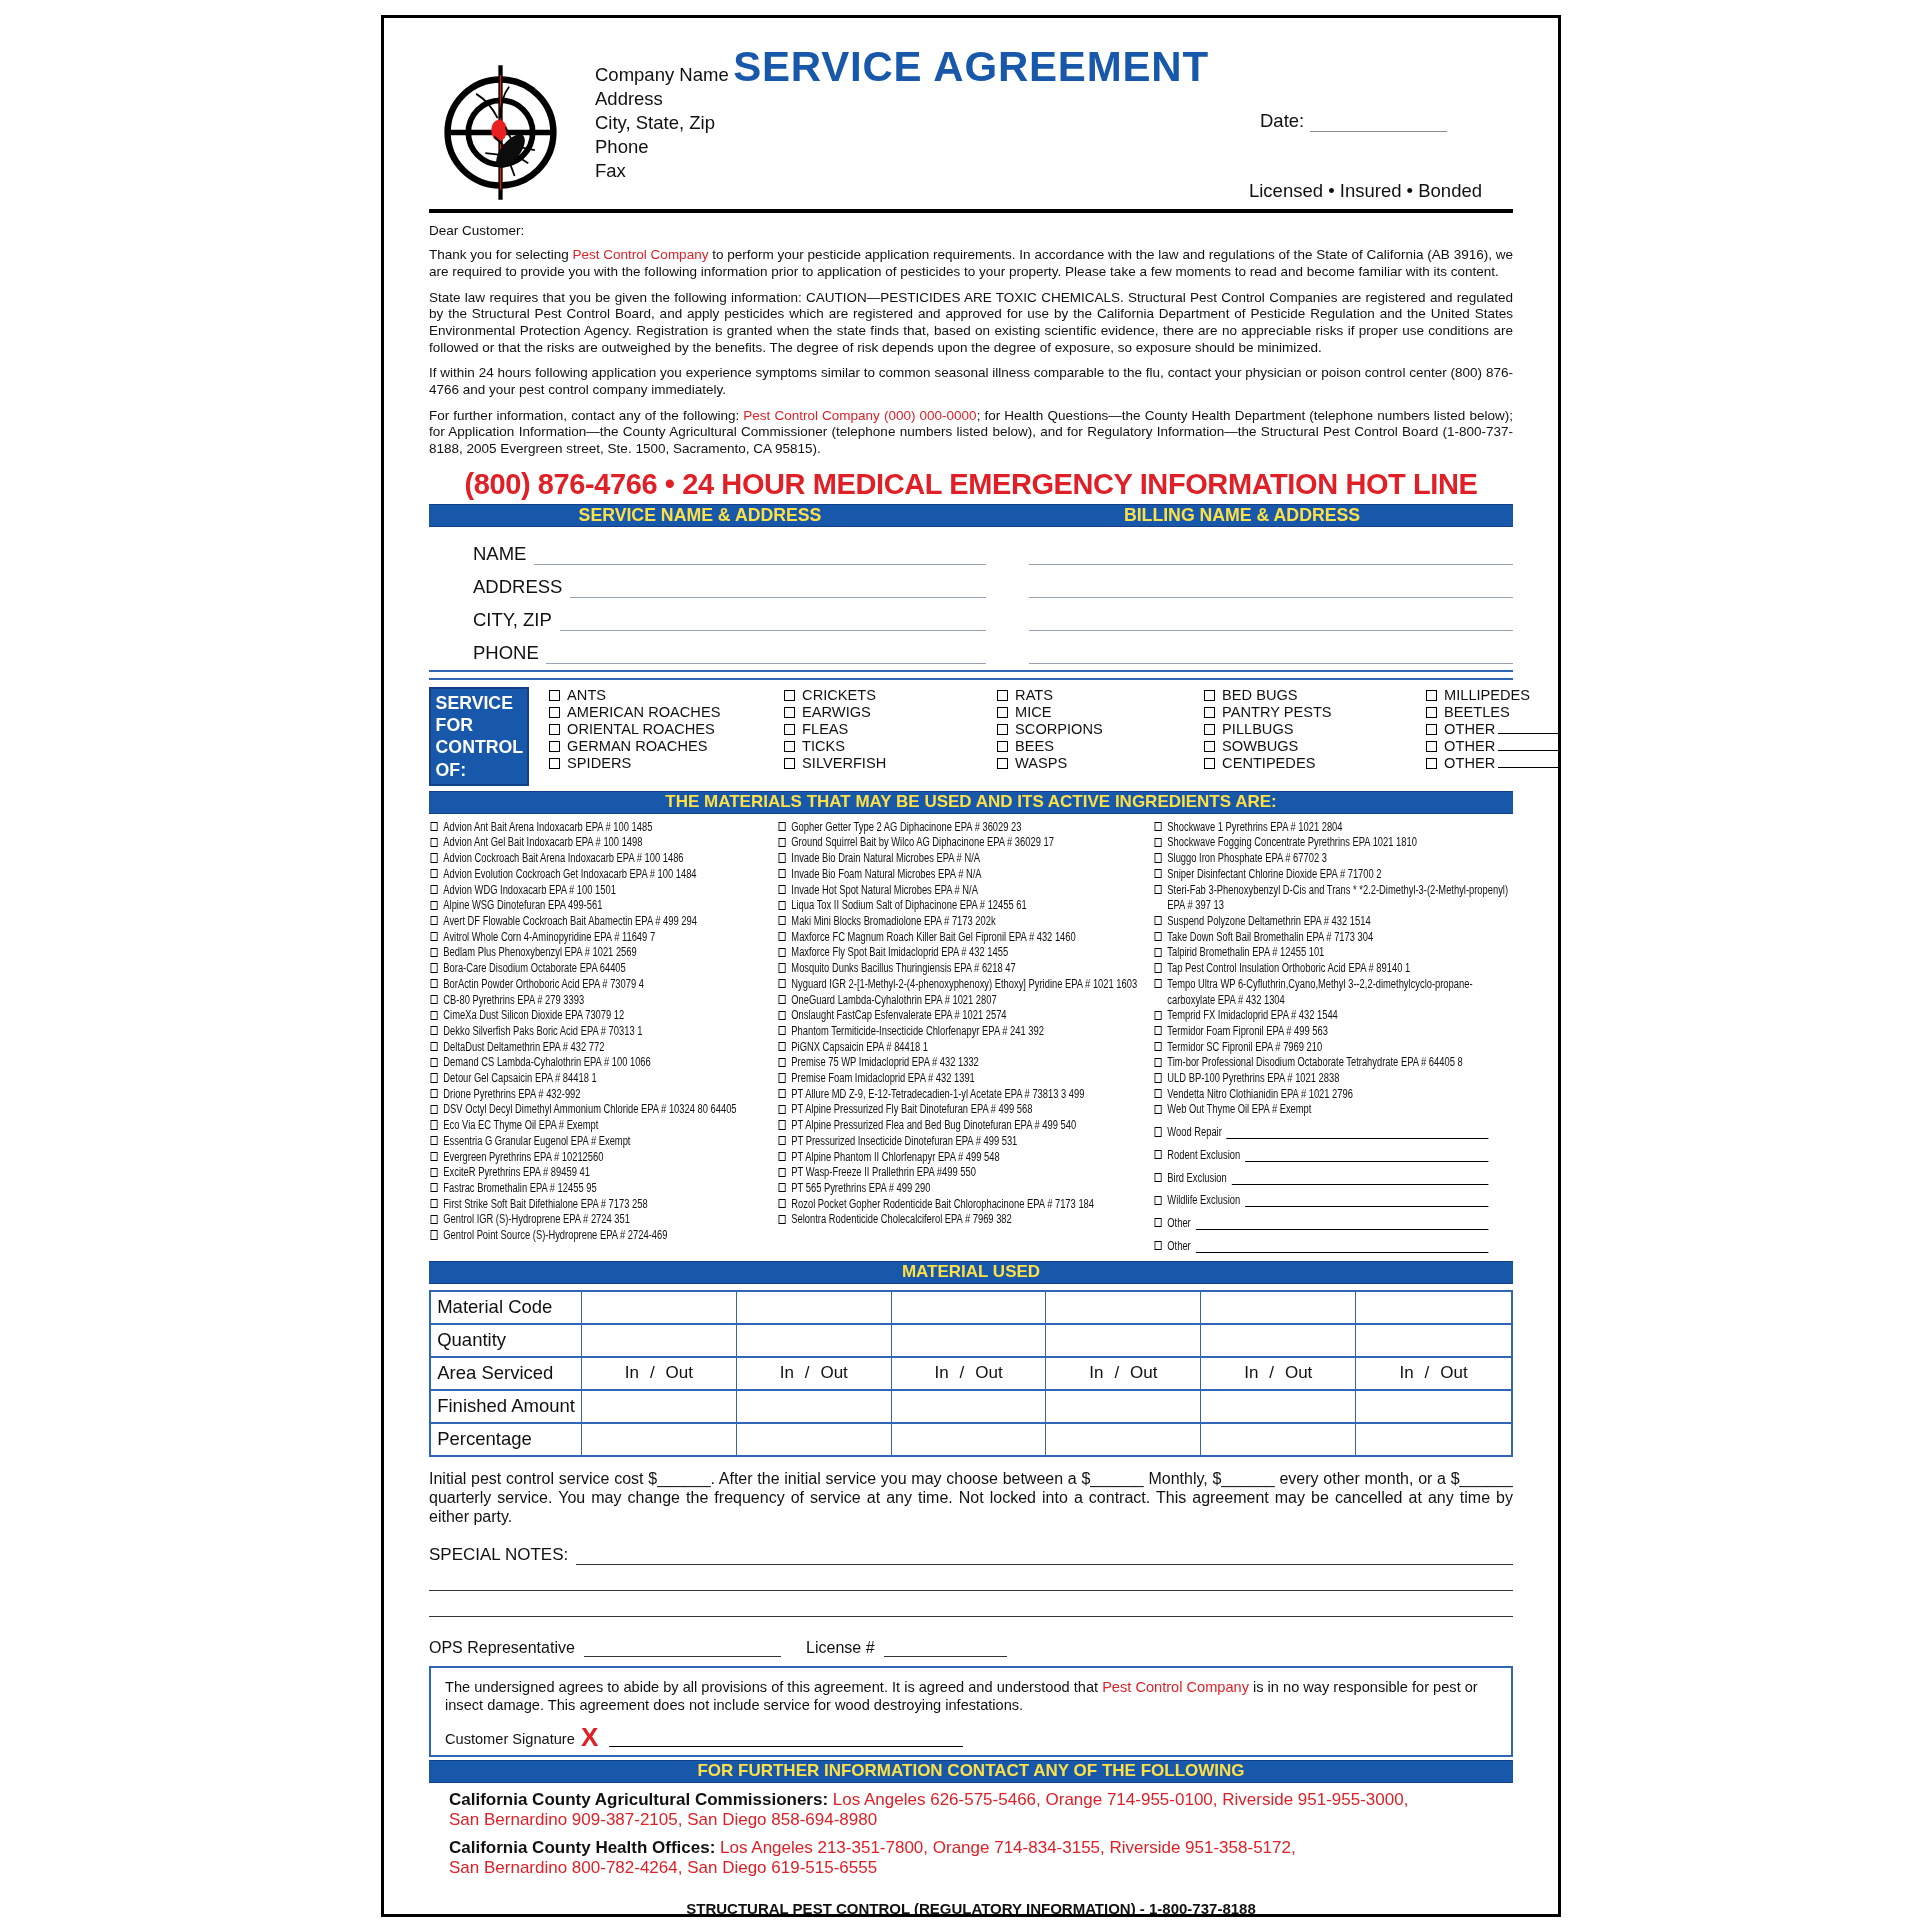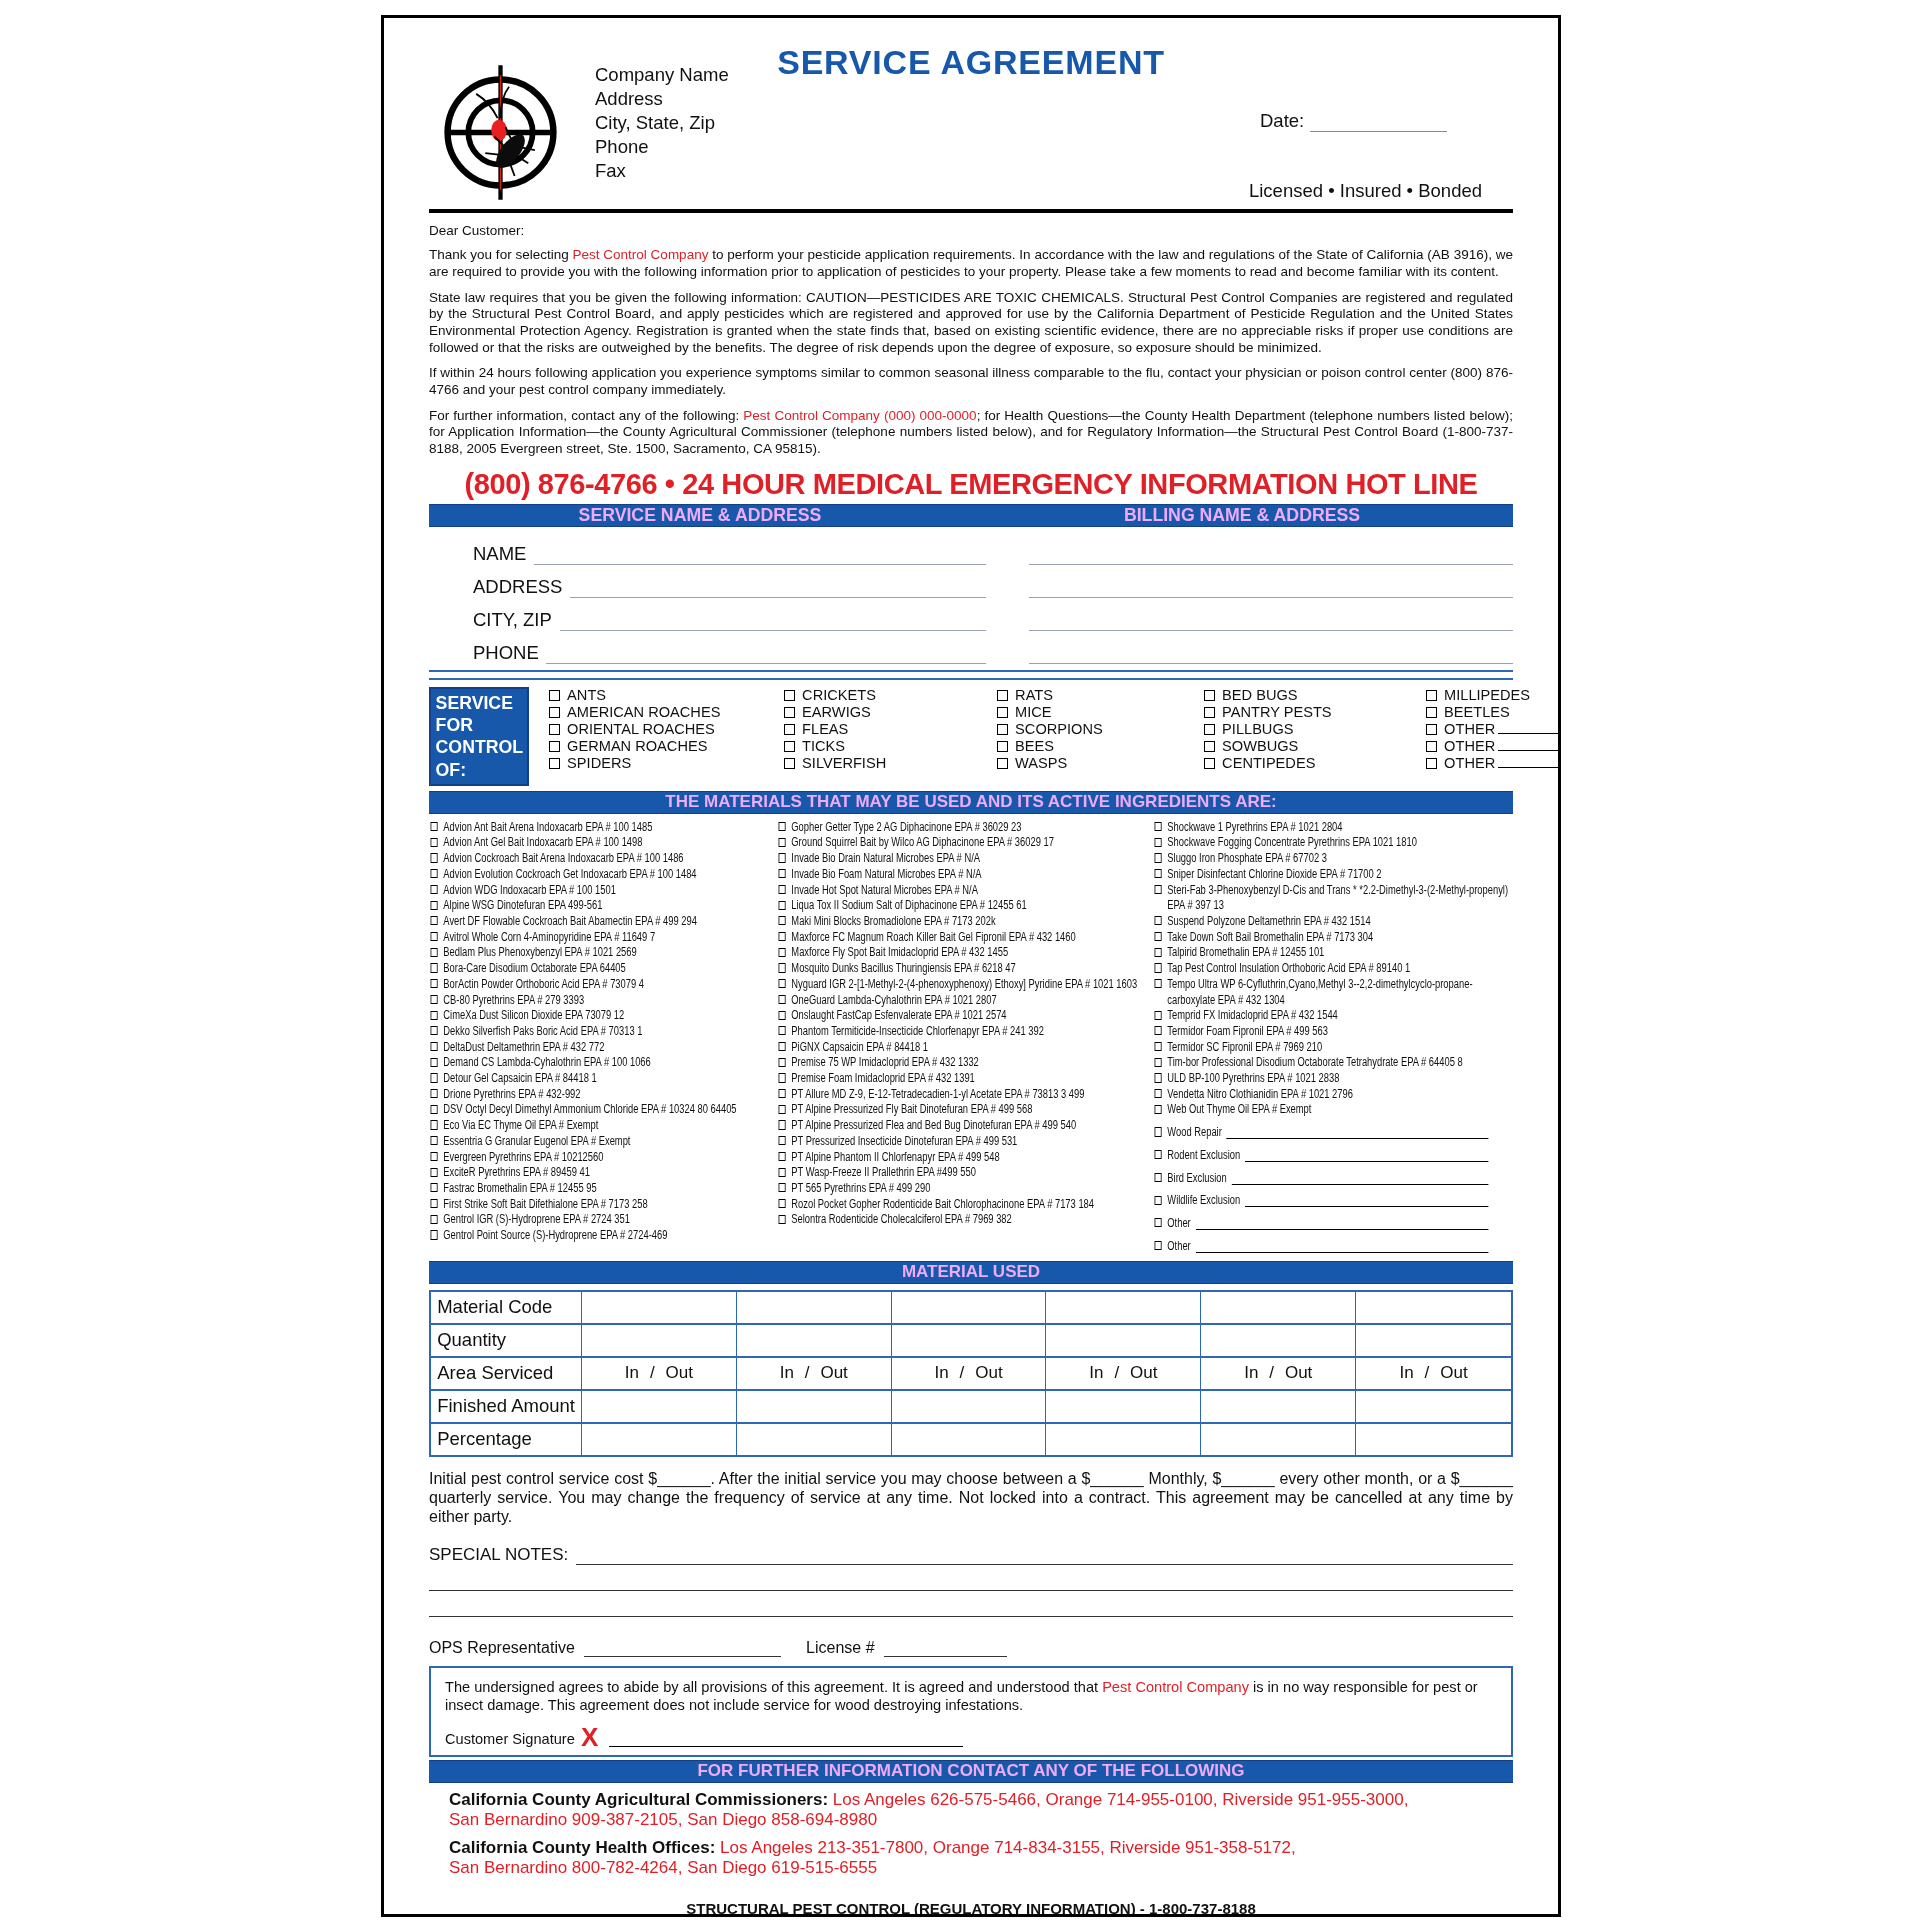--- a/index.html
+++ b/index.html
@@ -8,37 +8,37 @@
     --red:#e01f26;
     --ink:#111;
   }
   html,body{margin:0;padding:0;background:#fff;}
   body{width:1926px;height:1926px;position:relative;font-family:"Liberation Sans",sans-serif;color:var(--ink);}
   .form{position:absolute;left:381px;top:15.4px;width:1180px;height:1902px;border:3.1px solid #000;box-sizing:border-box;background:#fff;overflow:hidden;}
   .inner{padding:0 45px;}
 
   
   .header{position:relative;height:191px;}
-  .title{padding-top:25px;text-align:center;font-size:34px;font-weight:700;color:var(--blue);letter-spacing:0.8px;}
+  .title{padding-top:25px;text-align:center;font-size:42px;font-weight:700;color:var(--blue);letter-spacing:0.8px;}
   .logo{position:absolute;left:0px;top:43px;width:143px;height:143px;}
   .company{position:absolute;left:166px;top:45px;font-size:18.5px;line-height:24px;}
   .date-row{position:absolute;left:831px;top:92px;font-size:18.5px;display:flex;align-items:flex-end;}
   .dline{display:inline-block;width:137px;border-bottom:1.5px solid #8a8a8a;height:17px;margin-left:6.2px;}
   .licensed{position:absolute;right:31px;top:162px;font-size:18.5px;}
   .hrule{height:3.9px;background:#000;}
 
   
   .dear{font-size:13.5px;margin:10px 0 0;}
   .para{font-size:13.5px;line-height:16.6px;text-align:justify;margin:9.2px 0 0;}
   .red{color:var(--red);}
 
   .hotline{margin-top:10px;text-align:center;color:var(--red);font-weight:700;font-size:29px;letter-spacing:-0.4px;white-space:nowrap;}
 
   
-  .bar{background:var(--blue);color:#f0abfc;font-weight:700;height:23px;display:flex;align-items:center;border-top:0.8px solid #123f86;border-bottom:1.5px solid #123f86;box-sizing:border-box;}
+  .bar{background:var(--blue);color:#fde047;font-weight:700;height:23px;display:flex;align-items:center;border-top:0.8px solid #123f86;border-bottom:1.5px solid #123f86;box-sizing:border-box;}
   .addr-bar{margin-top:3.9px;font-size:17.7px;}
   .addr-bar div{flex:1;text-align:center;}
   .center-bar{justify-content:center;font-size:17px;}
 
   
   .fields{margin-top:4.6px;}
   .frow{display:flex;align-items:flex-end;height:33px;font-size:18.5px;margin-left:44px;}
   .flabel{white-space:nowrap;padding-right:7.7px;}
   .fline{border-bottom:1.5px solid #99a2b2;height:21.6px;}
   .fl{flex:1;}

